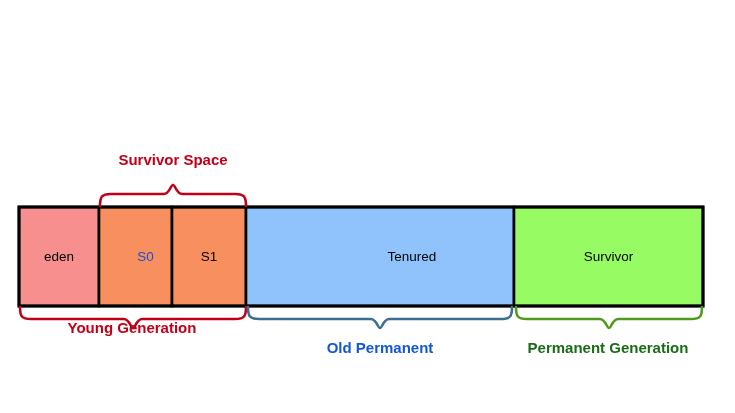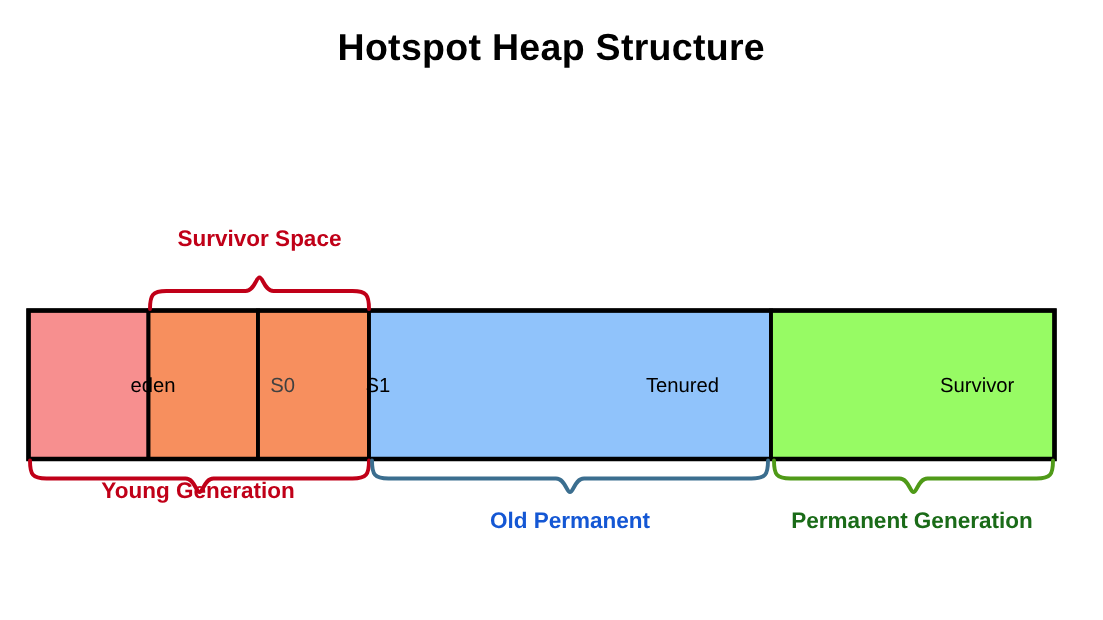--- a/index.html
+++ b/index.html
@@ -40,38 +40,36 @@
     height: 413px;
   }
   .seg-label {
     position: absolute;
     font-size: 13.5px;
     color: #000000;
     text-align: center;
     font-family: "Liberation Sans", sans-serif;
     white-space: nowrap;
     line-height: 1;
-    padding-left: 43px;
   }
   .brace-label {
     position: absolute;
     font-size: 15px;
     font-weight: bold;
     text-align: center;
     white-space: nowrap;
     font-family: "Liberation Sans", sans-serif;
     line-height: 1;
   }
 </style>
 </head>
 <body>
 
 <div id="diagram-root">
 
-  <div class="diagram-title">Hotspot Heap Structure</div>
 
   <svg class="canvas" viewBox="0 0 735 413">
     <g id="segments-layer">
         <rect x="19" y="207" width="80" height="99" fill="#F78F8F" stroke="#000000" stroke-width="2.6"></rect>
         <rect x="99" y="207" width="73" height="99" fill="#F78F5E" stroke="#000000" stroke-width="2.6"></rect>
         <rect x="172" y="207" width="74" height="99" fill="#F78F5E" stroke="#000000" stroke-width="2.6"></rect>
         <rect x="246" y="207" width="268" height="99" fill="#90C3FB" stroke="#000000" stroke-width="2.6"></rect>
         <rect x="514" y="207" width="189" height="99" fill="#97FB64" stroke="#000000" stroke-width="2.6"></rect>
       </g>
     <g id="bar-outline-layer">
@@ -80,21 +78,21 @@
     <g id="braces-layer">
         <path d="M 100 206 C 100 196.65 101.65 194 111 194 L 163.65 194 C 169.7 194 170.58 185 173 185 C 175.42 185 176.3 194 182.35 194 L 235 194 C 244.35 194 246 196.65 246 206" fill="none" stroke="#C00018" stroke-width="2.6" stroke-linecap="round" stroke-linejoin="round"></path>
         <path d="M 20 307 C 20 316.35 21.65 319 31 319 L 123.65 319 C 129.7 319 130.58 328 133 328 C 135.42 328 136.3 319 142.35 319 L 235 319 C 244.35 319 246 316.35 246 307" fill="none" stroke="#C00018" stroke-width="2.6" stroke-linecap="round" stroke-linejoin="round"></path>
         <path d="M 248 307 C 248 316.35 249.65 319 259 319 L 370.65 319 C 376.7 319 377.58 328 380 328 C 382.42 328 383.3 319 389.35 319 L 501 319 C 510.35 319 512 316.35 512 307" fill="none" stroke="#3B6E8F" stroke-width="2.6" stroke-linecap="round" stroke-linejoin="round"></path>
         <path d="M 516 307 C 516 316.35 517.65 319 527 319 L 599.65 319 C 605.7 319 606.58 328 609 328 C 611.42 328 612.3 319 618.35 319 L 691 319 C 700.35 319 702 316.35 702 307" fill="none" stroke="#4F9A18" stroke-width="2.6" stroke-linecap="round" stroke-linejoin="round"></path>
       </g>
   </svg>
 
   <div id="segment-labels">
       <div class="seg-label" style="color: rgb(0, 0, 0); left: 19px; width: 80px; top: 249.5px;">eden</div>
-      <div class="seg-label" style="color: #404040; left: 99px; width: 93px; top: 249.5px;">S0</div>
+      <div class="seg-label" style="color: #1d4ed8; left: 99px; width: 93px; top: 249.5px;">S0</div>
       <div class="seg-label" style="color: rgb(0, 0, 0); left: 172px; width: 74px; top: 249.5px;">S1</div>
       <div class="seg-label" style="color: rgb(0, 0, 0); left: 246px; width: 268px; top: 249.5px; margin-left: 32px;">Tenured</div>
       <div class="seg-label" style="color: rgb(0, 0, 0); left: 514px; width: 189px; top: 249.5px;">Survivor</div>
     </div>
   <div id="brace-labels">
       <div class="brace-label" style="color: rgb(192, 0, 24); left: 173px; width: auto; top: 152px; text-align: left; padding-left: 0px; transform: translateX(-50%);">Survivor Space</div>
       <div class="brace-label" style="color: rgb(192, 0, 24); left: 132px; width: auto; top: 320px; text-align: left; padding-left: 0px; transform: translateX(-50%);">Young Generation</div>
       <div class="brace-label" style="color: rgb(20, 87, 212); left: 380px; width: auto; top: 340px; text-align: left; padding-left: 0px; transform: translateX(-50%);">Old Permanent</div>
       <div class="brace-label" style="color: rgb(26, 107, 24); left: 608px; width: auto; top: 340px; text-align: left; padding-left: 0px; transform: translateX(-50%);">Permanent Generation</div>
     </div>

